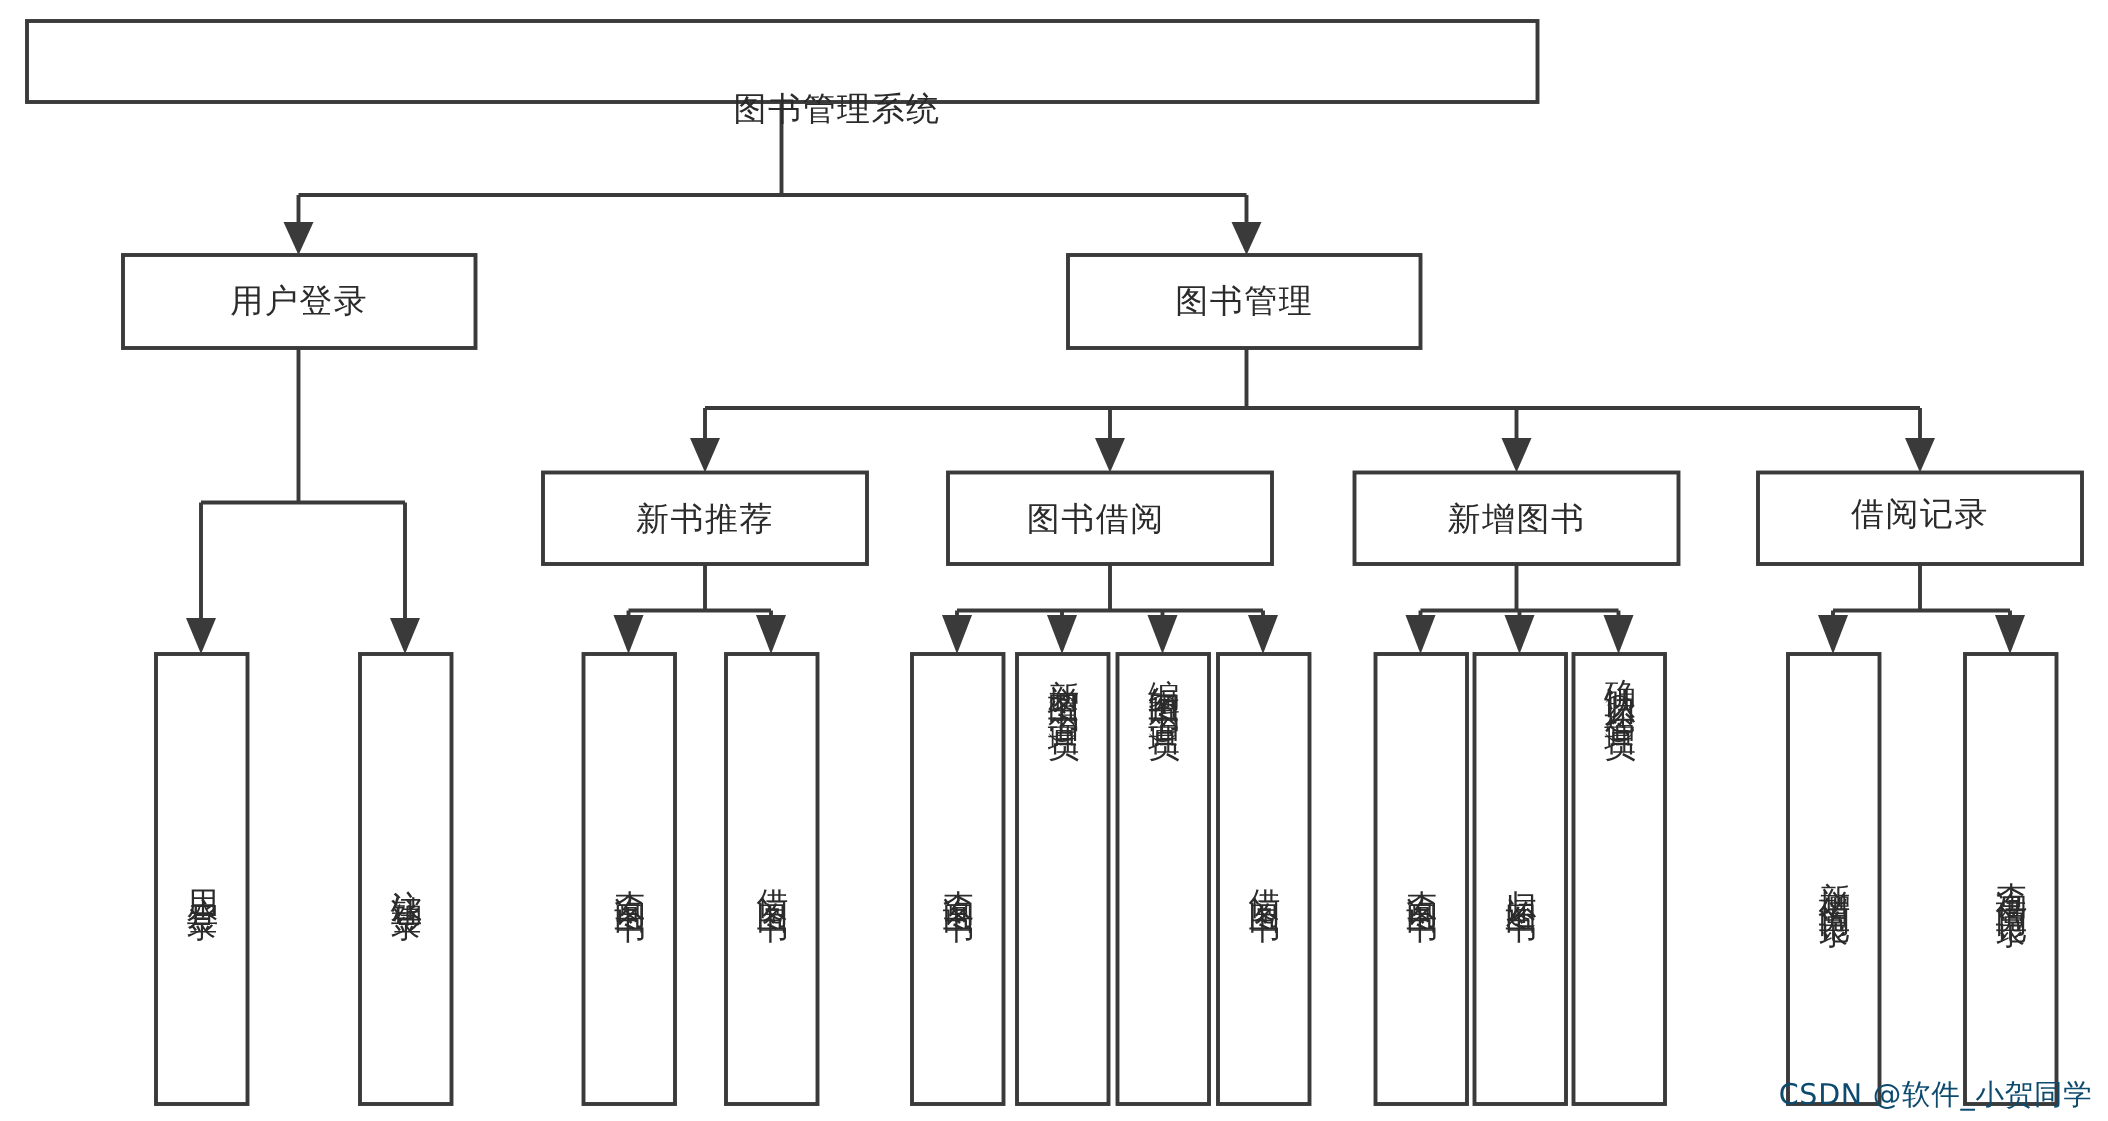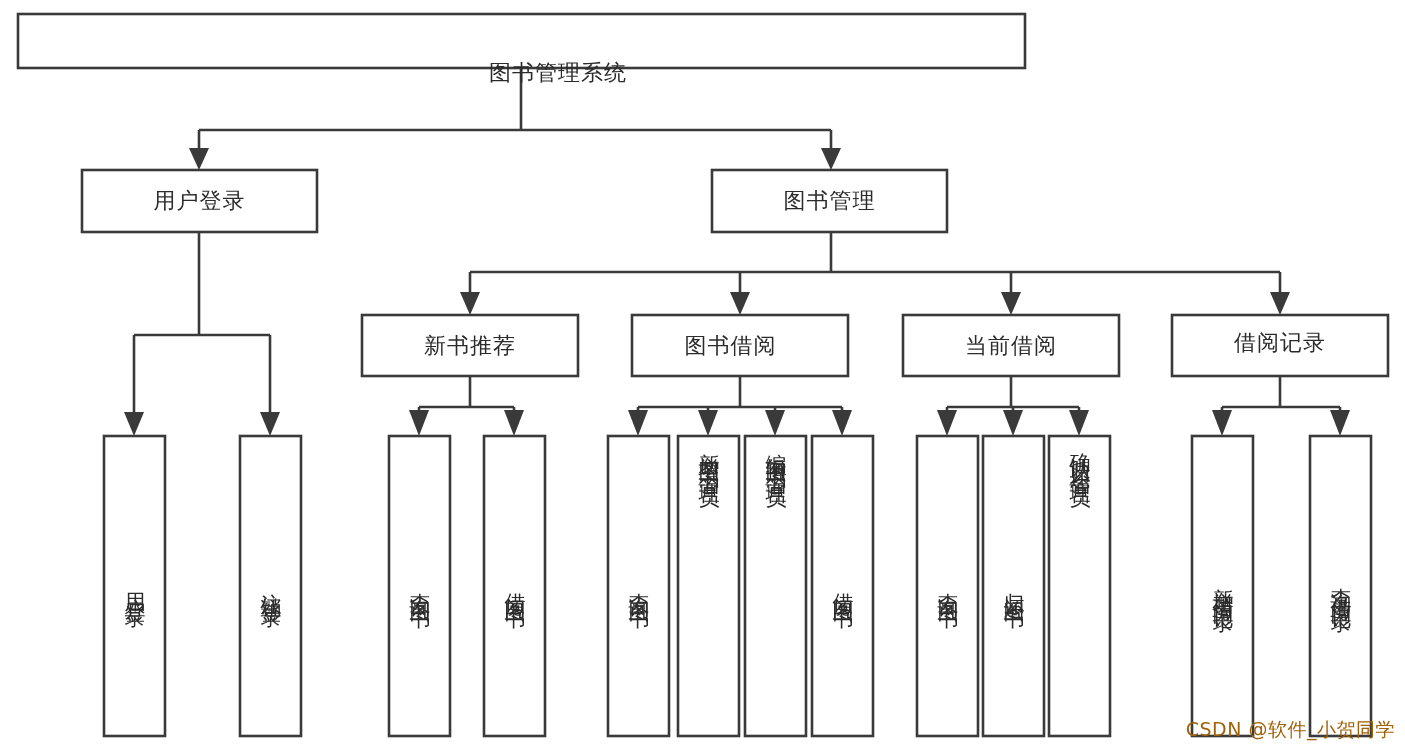--- a/index.html
+++ b/index.html
@@ -70,21 +70,21 @@
     color: #2b2b2b;
     letter-spacing: 1px;
     white-space: nowrap;
   }
   .watermark {
     position: absolute;
     right: 10px;
     bottom: 4px;
     font-family: "DejaVu Sans", "Liberation Sans", sans-serif;
     font-size: 19px;
-    color: #a16207;
+    color: #0c4a6e;
     letter-spacing: 0.5px;
     white-space: nowrap;
     pointer-events: none;
     margin-left: 32px;
   }
 </style>
 </head>
 <body>
 
 <div id="diagram-root">
@@ -204,21 +204,21 @@
     <span class="hlabel-text">图书管理</span>
   </div>
 
   <div class="hlabel-wrap" style="left:362px; top:315px; width:216px; height:61px;">
     <span class="hlabel-text">新书推荐</span>
   </div>
   <div class="hlabel-wrap" style="left:632px; top:315px; width:197px; height:61px;">
     <span class="hlabel-text">图书借阅</span>
   </div>
   <div class="hlabel-wrap" style="left:903px; top:315px; width:216px; height:61px;">
-    <span class="hlabel-text">当前借阅</span>
+    <span class="hlabel-text">新增图书</span>
   </div>
   <div class="hlabel-wrap" style="left:1172px; top:315px; width:216px; height:56px;">
     <span class="hlabel-text">借阅记录</span>
   </div>
 
   <div class="vlabel-wrap" style="left:104px; top:436px; width:61px; height:300px;">
     <span class="vlabel-text">用户登录</span>
   </div>
   <div class="vlabel-wrap" style="left:240px; top:436px; width:61px; height:300px;">
     <span class="vlabel-text">注销登录</span>

